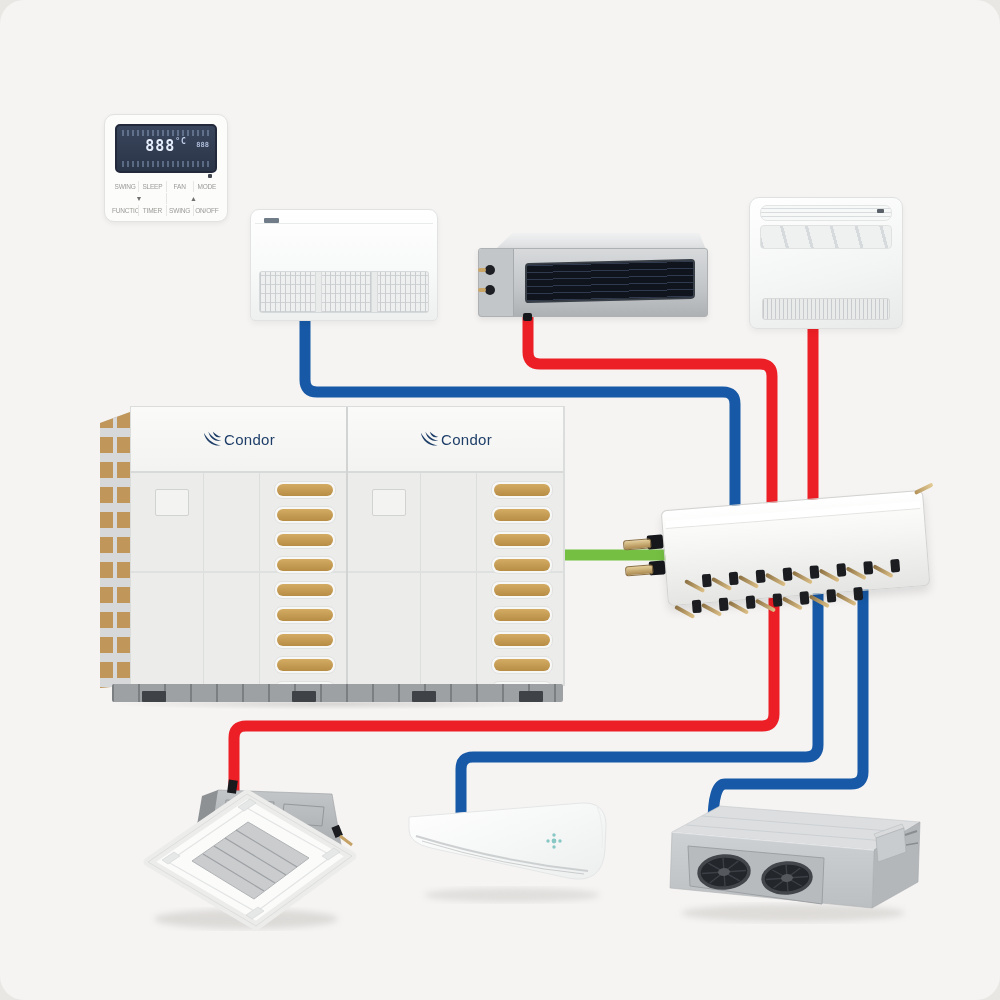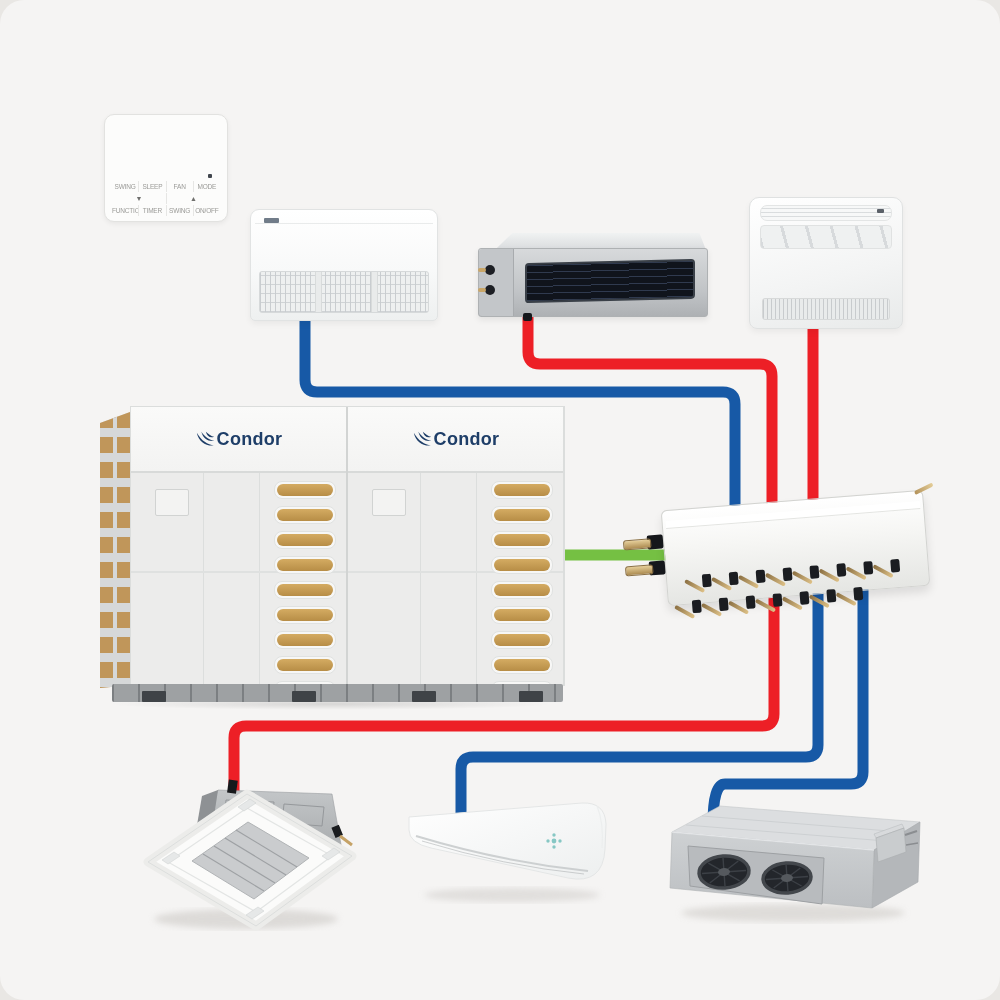--- a/index.html
+++ b/index.html
@@ -74,21 +74,21 @@
   .od-side{position:absolute;left:0;top:6px;width:30px;height:276px;background:#d6d8d9;
        clip-path:polygon(0 4%,100% 0,100% 99%,0 100%);
        background-image:
          linear-gradient(90deg,transparent 0 44%,#d6d8d9 44% 56%,transparent 56%),
          repeating-linear-gradient(180deg,#c0965a 0 16px,#d6d8d9 16px 25px);}
   .od-body{position:absolute;left:30px;top:0;right:0;height:278px;background:#f0f1f0;border:1px solid #dbdddc;display:flex;}
   .od-mod{position:relative;flex:1;border-right:2px solid #d2d4d3;}
   .od-mod:last-child{border-right:1px solid #dbdddc;}
   .od-top{position:absolute;left:0;right:0;top:0;height:64px;background:linear-gradient(180deg,#fafaf9,#f3f3f2);
        border-bottom:2px solid #d8dad9;display:flex;align-items:center;justify-content:center;gap:2px;}
-  .od-logo-text{font-size:18px;font-weight:bold;letter-spacing:.3px;color:#1e3e68;}
+  .od-logo-text{font-size:15px;font-weight:normal;letter-spacing:.3px;color:#1e3e68;}
   .od-low{position:absolute;left:0;right:0;top:66px;bottom:0;background:#ececeb;}
   .od-panel{position:absolute;left:24px;top:16px;width:32px;height:25px;border:1px solid #d1d3d2;background:#f3f3f2;border-radius:2px;}
   .od-seam-v{position:absolute;top:0;bottom:0;width:1px;background:#dcdedd;}
   .od-seam-h{position:absolute;left:0;right:0;height:2px;background:#dfe1e0;}
   .od-louvers{position:absolute;right:10px;top:8px;width:62px;}
   .od-slot{height:16px;margin-bottom:7px;background:#f7f7f6;border:1px solid #e0e2e1;border-radius:8px;position:relative;}
   .od-slot::before{content:"";position:absolute;inset:2px;border-radius:6px;background:linear-gradient(180deg,#d4ab62,#b78d46);}
   .od-base{position:absolute;left:12px;right:2px;bottom:0;height:18px;background:#9ea1a3;border-radius:2px;
        background-image:repeating-linear-gradient(90deg,rgba(60,64,68,.35) 0 2px,transparent 2px 26px);}
   .od-foot{position:absolute;bottom:0;width:24px;height:11px;background:#3f4347;border-radius:1px;}
@@ -121,20 +121,26 @@
     <path d="M305 300 L305 380 Q305 392 317 392 L723 392 Q735 392 735 404 L735 528" stroke="#1759a6" stroke-width="11" fill="none"></path>
     <path d="M528 295 L528 352 Q528 364 540 364 L760 364 Q772 364 772 376 L772 528" stroke="#ed1f26" stroke-width="11" fill="none"></path>
     <path d="M813 300 L813 528" stroke="#ed1f26" stroke-width="11" fill="none"></path>
     <path d="M560 555 L690 555" stroke="#75c043" stroke-width="11" fill="none"></path>
     <path d="M774 582 L774 714 Q774 726 762 726 L246 726 Q234 726 234 738 L234 800" stroke="#ed1f26" stroke-width="11" fill="none"></path>
     <path d="M818 582 L818 745 Q818 757 806 757 L473 757 Q461 757 461 769 L461 816" stroke="#1759a6" stroke-width="11" fill="none"></path>
     <path d="M863 582 L863 772 Q863 784 851 784 L725 784 Q713 784 713 824" stroke="#1759a6" stroke-width="11" fill="none"></path>
   </svg>
 
   <div class="abs controller">
+    <div class="lcd">
+      <div class="lcd-iconrow" style="top:4px;"></div>
+      <div class="lcd-iconrow" style="bottom:4px;"></div>
+      <div class="lcd-main"><span>888</span><span class="lcd-deg">°C</span></div>
+      <div class="lcd-sub">888</div>
+    </div>
     <div class="ctl-ind"></div>
     <div class="ctl-rows">
       <div class="ctl-row">
         <div class="ctl-cell">SWING</div>
         <div class="ctl-cell">SLEEP</div>
         <div class="ctl-cell">FAN</div>
         <div class="ctl-cell">MODE</div>
       </div>
       <div class="ctl-row">
         <div class="ctl-cell ctl-arrow">▼</div>

